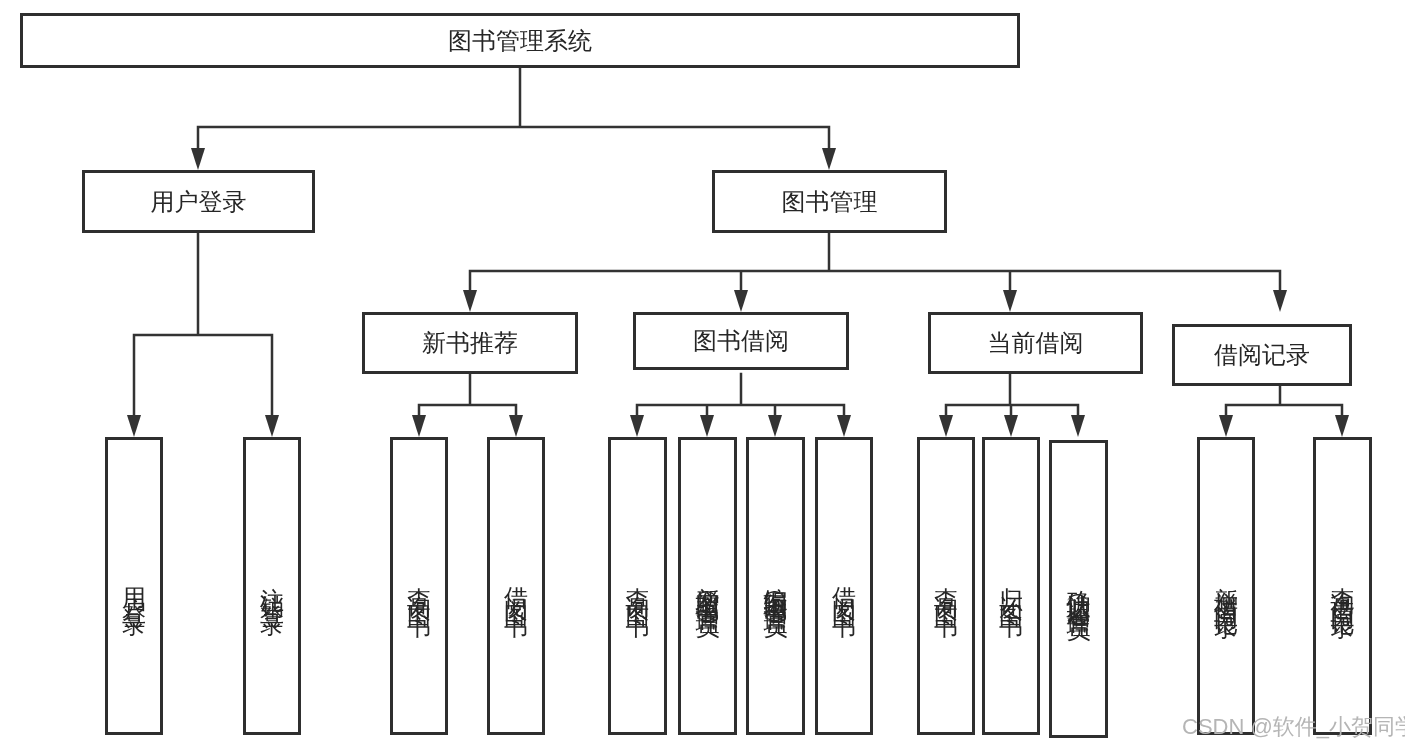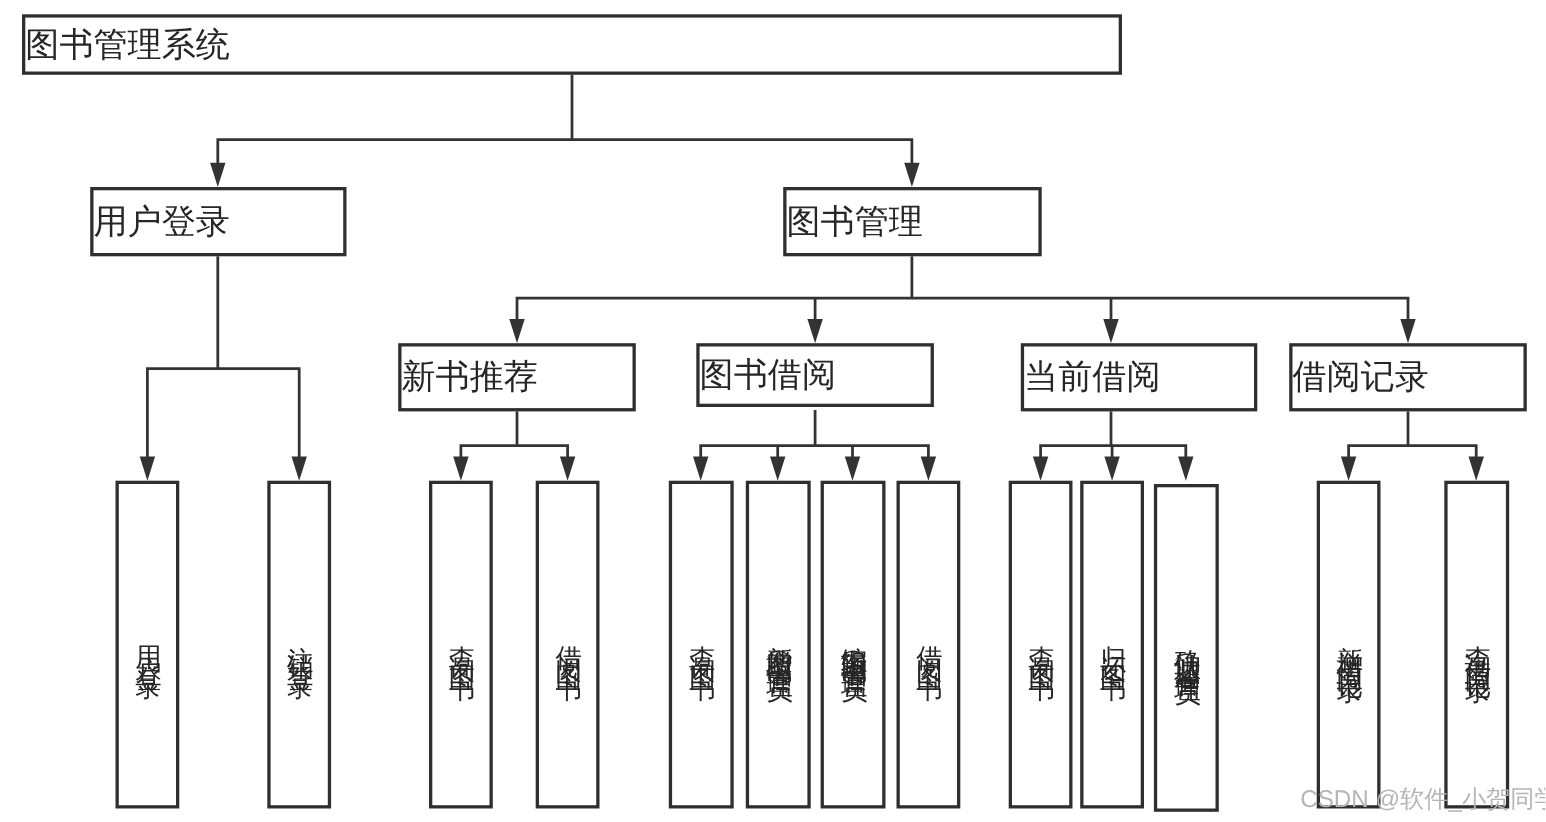--- a/index.html
+++ b/index.html
@@ -31,23 +31,23 @@
     fill: none;
     stroke-linecap: square;
   }
   svg.edges polygon { fill: var(--line); }
   .box {
     position: absolute;
     background: var(--background);
     border: 3px solid var(--box-border);
     display: flex;
     align-items: center;
-    justify-content: flex-start;
+    justify-content: center;
     color: var(--text);
-    font-size: 31px;
+    font-size: 24px;
     z-index: 1;
   }
   .vbox {
     position: absolute;
     width: 58px;
     height: 298px;
     background: var(--background);
     border: 3px solid var(--box-border);
     display: flex;
     align-items: center;
@@ -129,21 +129,21 @@
 
   <div class="box" style="left:362px; top:312px; width:216px; height:62px;">
     <span>新书推荐</span>
   </div>
   <div class="box" style="left:633px; top:312px; width:216px; height:58px;">
     <span>图书借阅</span>
   </div>
   <div class="box" style="left:902px; top:312px; width:215px; height:62px;margin-left:26px;">
     <span>当前借阅</span>
   </div>
-  <div class="box" style="left:1172px; top:312px; width:216px; height:62px;">
+  <div class="box" style="left:1172px; top:324px; width:180px; height:62px;">
     <span>借阅记录</span>
   </div>
 
   <div class="vbox" style="left:105px; top:437px;">
     <span>用户登录</span>
   </div>
   <div class="vbox" style="left:243px; top:437px;">
     <span>注销登录</span>
   </div>
 

